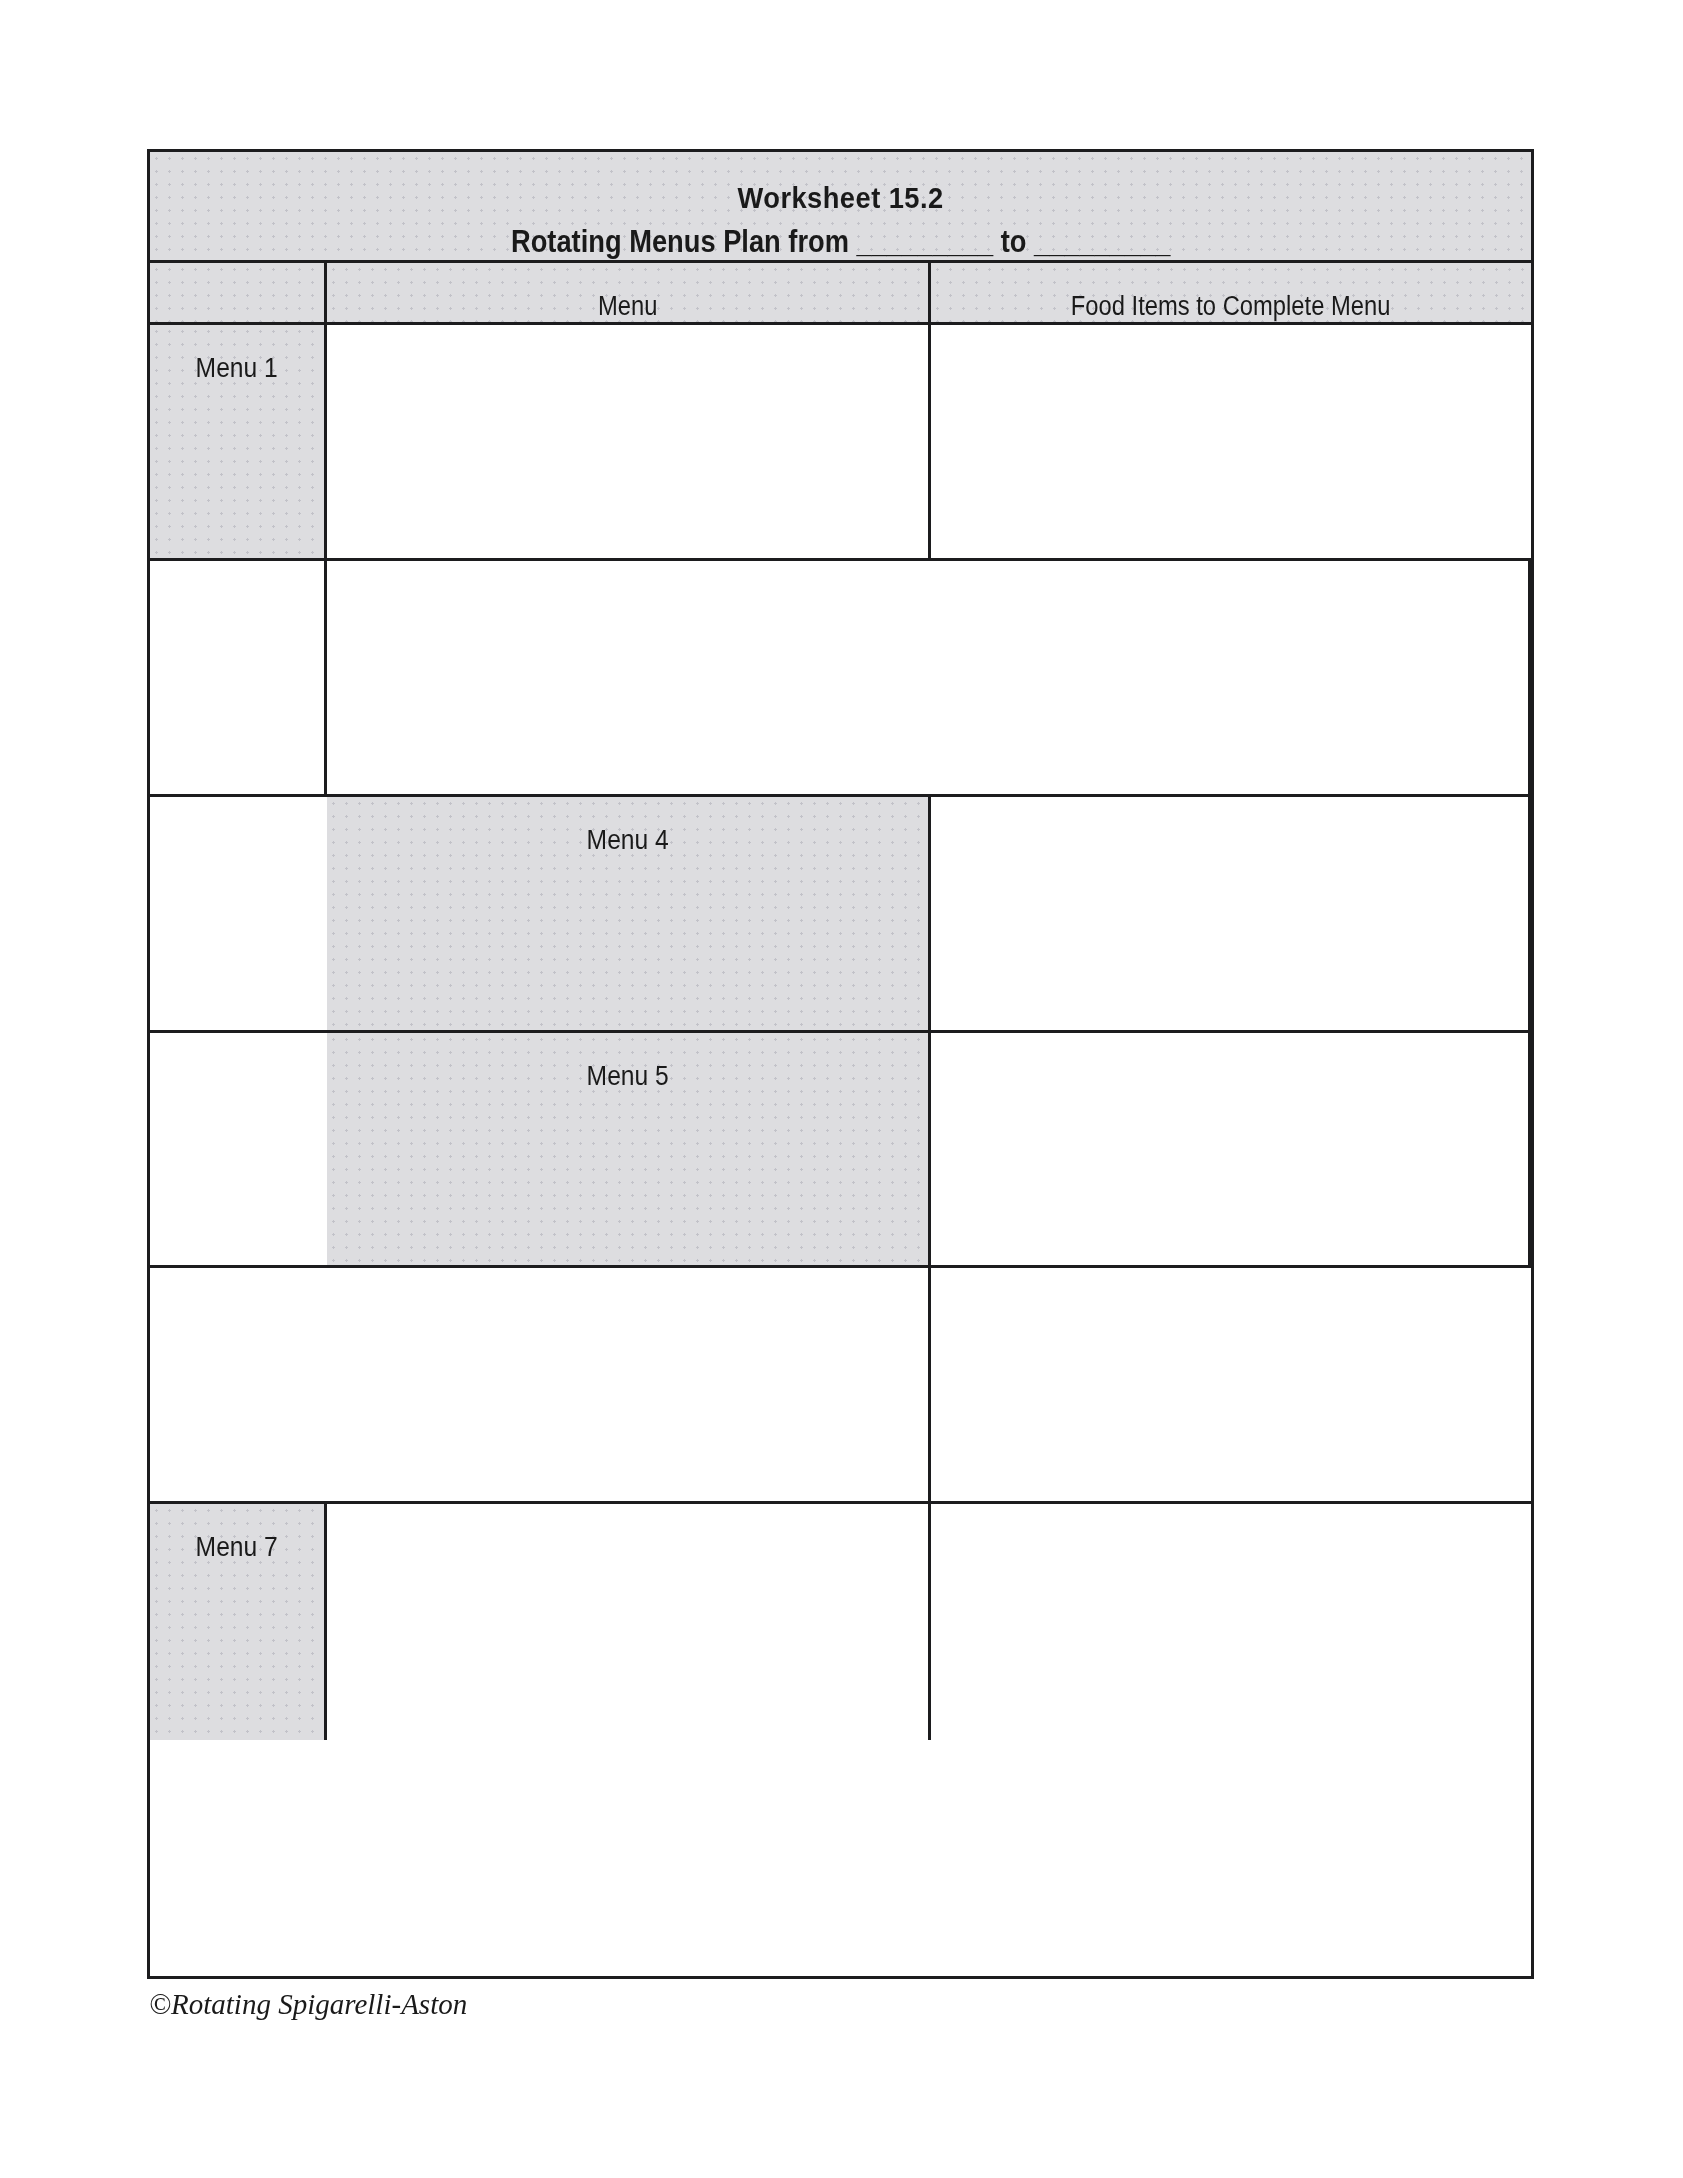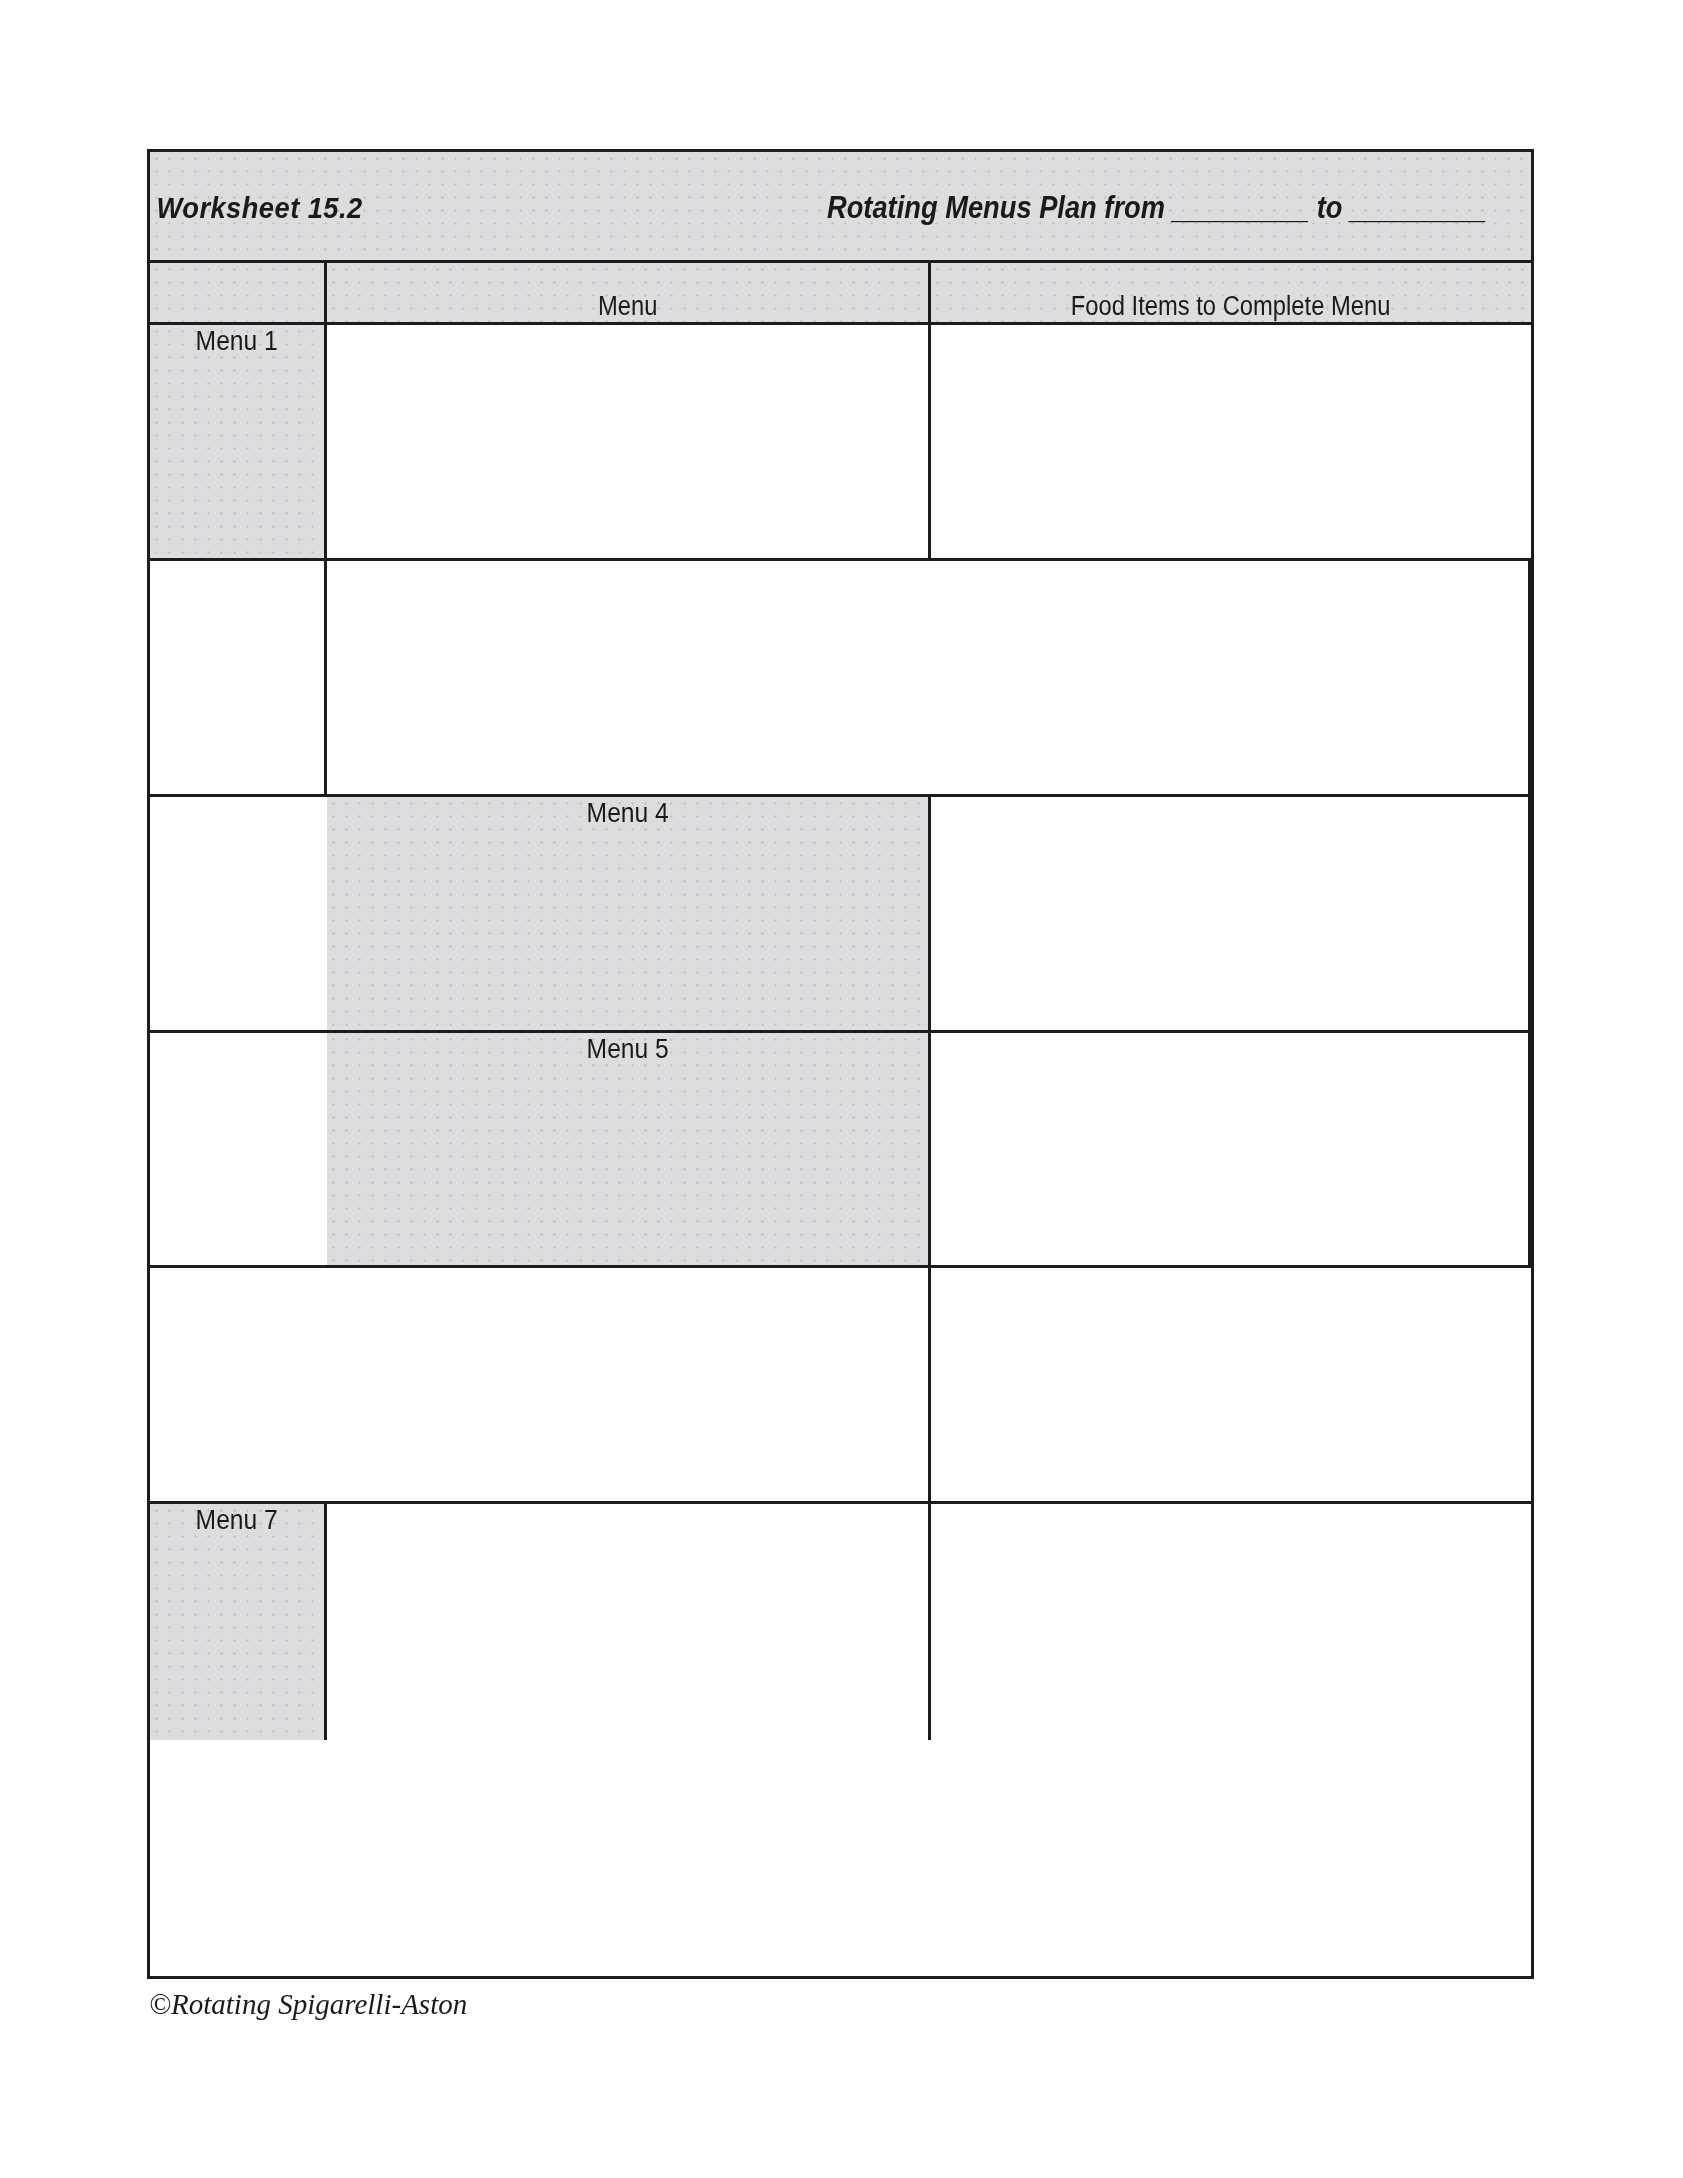--- a/index.html
+++ b/index.html
@@ -37,26 +37,25 @@
     background-color: #dddde0;
     background-image: radial-gradient(circle, rgba(150,150,162,0.38) 1.2px, transparent 1.4px);
     background-size: 13px 13px;
   }
   .b-right  { border-right: 3px solid #1c1c1e; }
   .b-bottom { border-bottom: 3px solid #1c1c1e; }
 
   .title-cell {
     grid-column: 1 / 4;
     display: flex;
-    flex-direction: row;
+    flex-direction: column;
     align-items: center;
-    justify-content: space-between;
+    justify-content: flex-end;
     gap: 9px;
     padding-top: 4px;
-    font-style: italic;
   }
   .title-line-1 {
     font-size: 29px;
     font-weight: 700;
     letter-spacing: 0.5px;
     display: inline-block;
     transform: scaleX(0.94);
     transform-origin: center;
     white-space: nowrap;
   }
@@ -76,20 +75,21 @@
   .header-label {
     font-size: 27px;
     font-weight: 400;
     display: inline-block;
     transform: scaleX(0.88);
     transform-origin: center;
     white-space: nowrap;
   }
   .row-label-cell {
     text-align: center;
+    padding-top: 27px;
   }
   .row-label {
     font-size: 28px;
     font-weight: 400;
     display: inline-block;
     transform: scaleX(0.88);
     transform-origin: center;
     white-space: nowrap;
   }
   .entry-cell {

